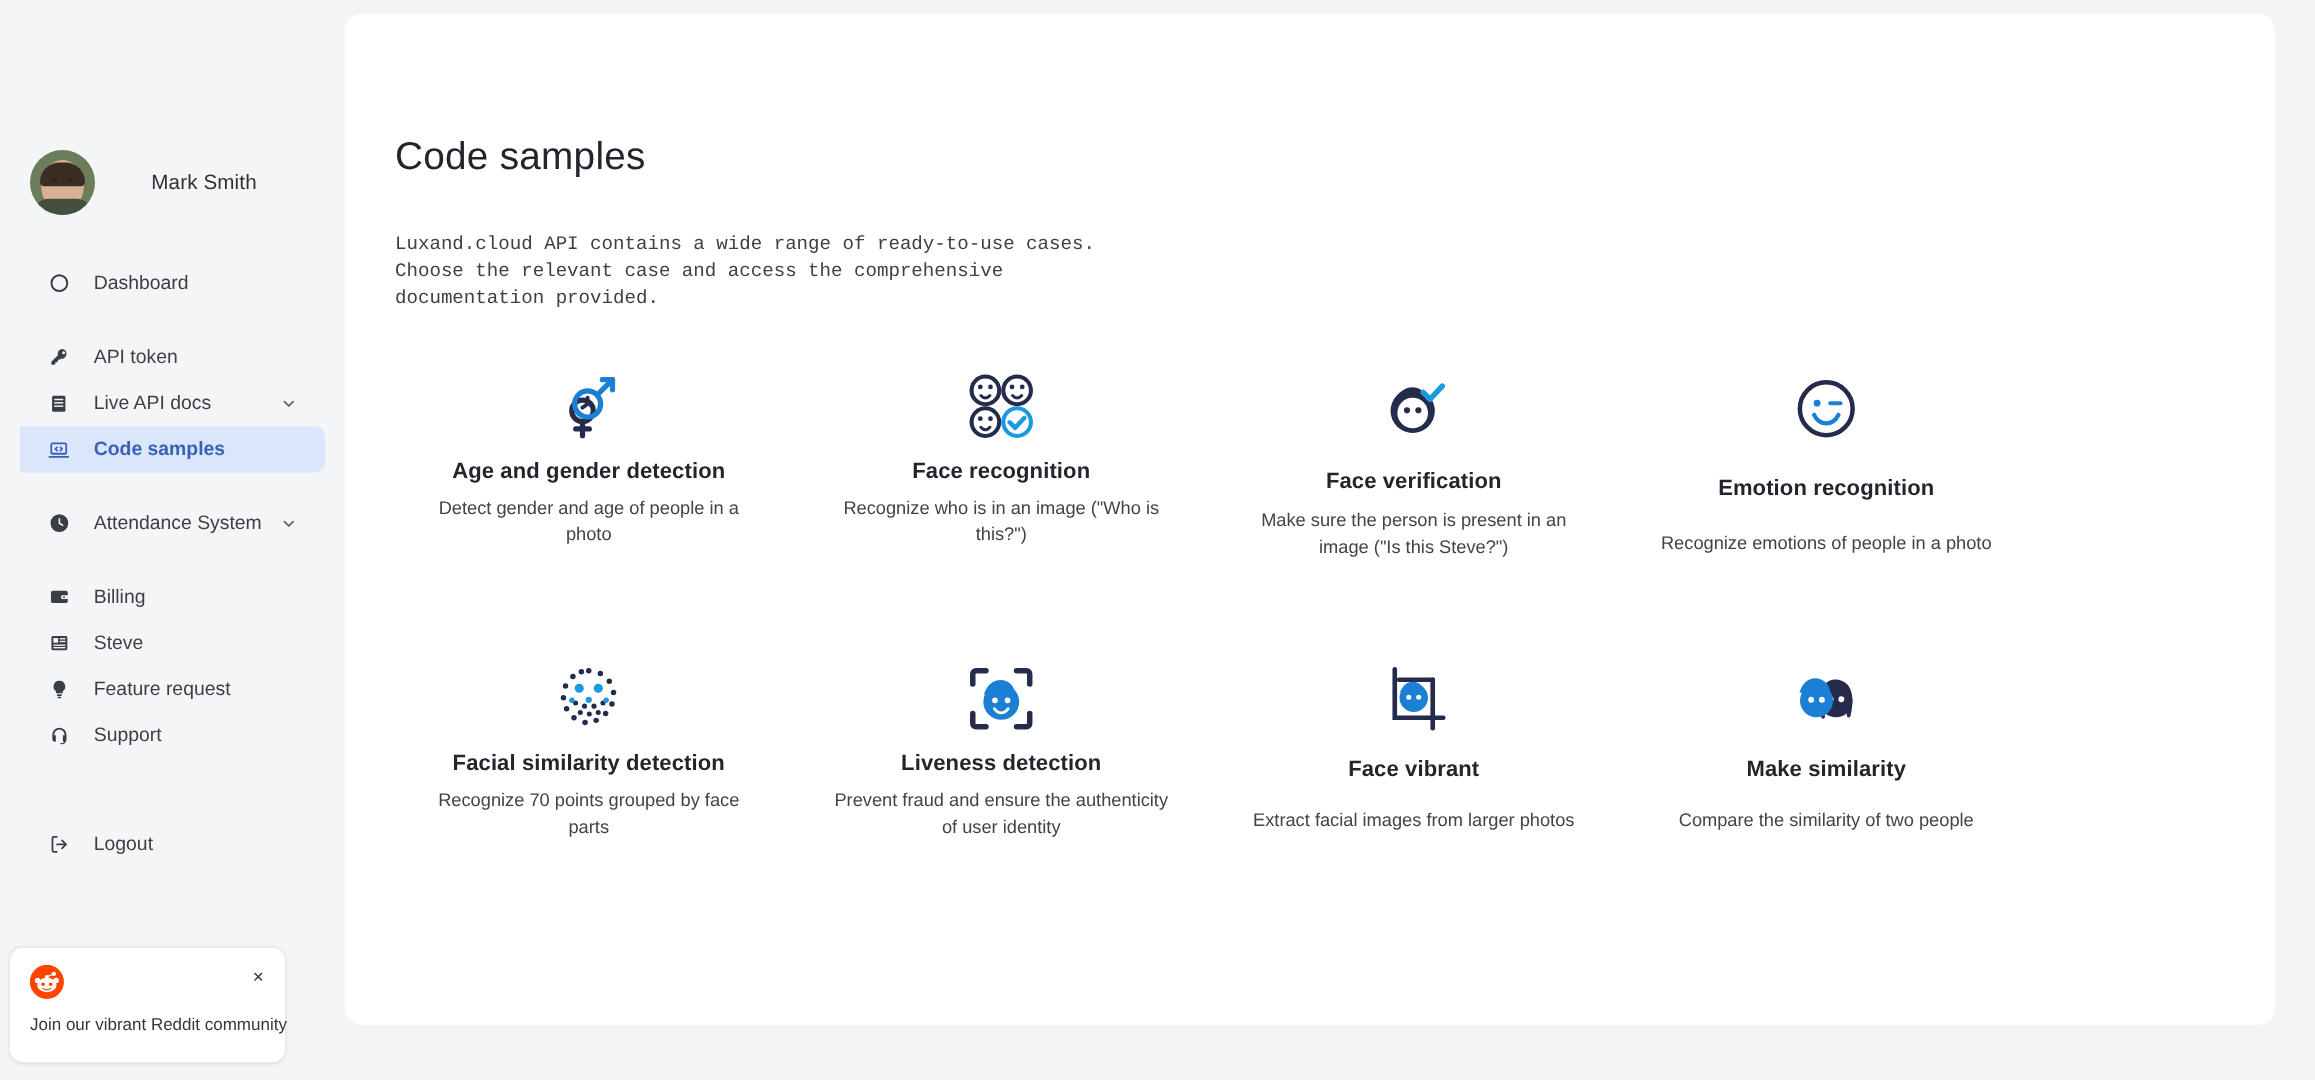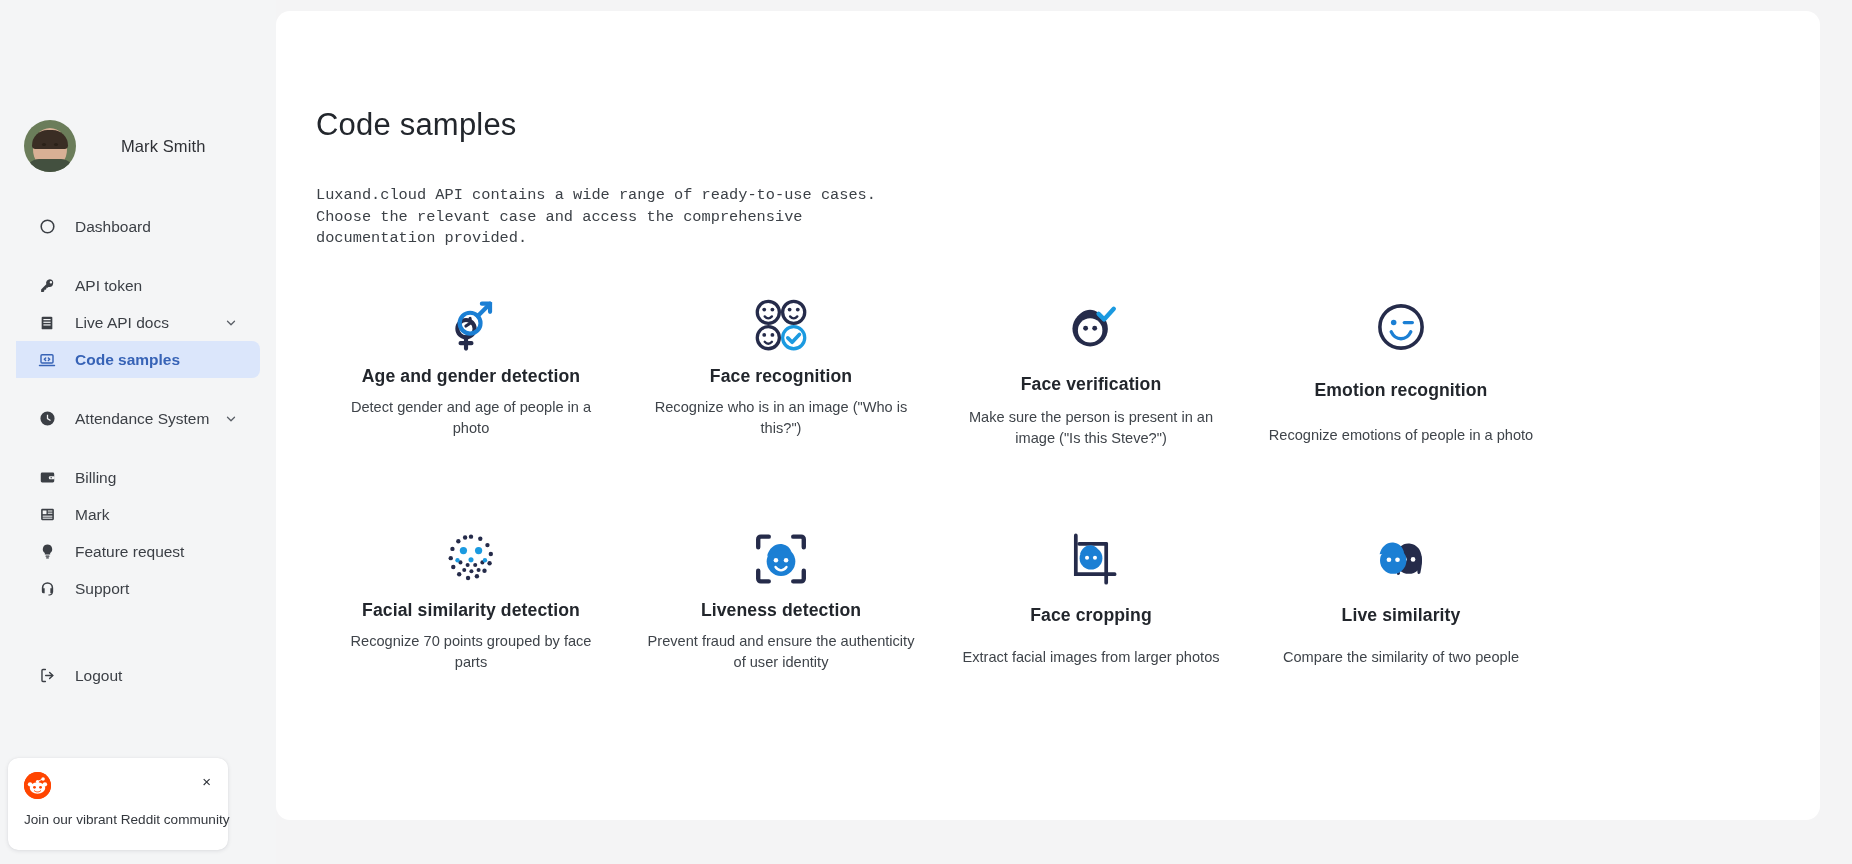--- a/index.html
+++ b/index.html
@@ -133,20 +133,21 @@
     max-width: 600px;
     font-family: Liberation Mono, monospace;
   }
 
   .grid {
     margin-top: 34px;
     display: grid;
     grid-template-columns: repeat(4, 310px);
     column-gap: 0px;
     row-gap: 0px;
+    gap: 20px;
   }
   .card {
     width: 310px;
     padding: 10px 8px 0 8px;
     display: flex; flex-direction: column; align-items: center;
     cursor: pointer;
     text-align: center;
     min-height: 200px;
   }
   .card-icon {
@@ -280,21 +281,21 @@
         <span class="ico">
           <svg width="17" height="17" viewBox="0 0 24 24" fill="currentColor">
             <rect x="3" y="4" width="18" height="16" rx="1.6"></rect>
             <rect x="5.2" y="6.3" width="5.4" height="5.2" fill="#f4f5f6"></rect>
             <rect x="12.4" y="6.3" width="6.4" height="1.5" fill="#f4f5f6"></rect>
             <rect x="12.4" y="9.4" width="6.4" height="1.5" fill="#f4f5f6"></rect>
             <rect x="5.2" y="13.6" width="13.6" height="1.5" fill="#f4f5f6"></rect>
             <rect x="5.2" y="16.4" width="13.6" height="1.5" fill="#f4f5f6"></rect>
           </svg>
         </span>
-        <span class="lbl">Mark</span>
+        <span class="lbl">Steve</span>
       </div>
 
       <div class="nav-item">
         <span class="ico">
           <svg width="17" height="17" viewBox="0 0 24 24" fill="currentColor">
             <path d="M12 2.2a6.6 6.6 0 0 0-3.8 12v2.1h7.6v-2.1A6.6 6.6 0 0 0 12 2.2z"></path>
             <rect x="9.2" y="17.6" width="5.6" height="1.8" rx=".8"></rect>
             <rect x="10" y="20.2" width="4" height="1.7" rx=".8"></rect>
           </svg>
         </span>
@@ -499,39 +500,39 @@
                 <path d="M14 4v46h46"></path>
                 <path d="M50 14H18"></path>
                 <path d="M50 60V14"></path>
               </g>
               <circle cx="32" cy="31" r="13.5" fill="#1b7fd4"></circle>
               <path d="M19 26c2.4-7.5 8.4-11.2 14.5-10 3.9.8 6.6 3.3 7.8 6.8-3-1.8-6.9-2-10.8-1.1-4.3 1-8.2 2.9-11.5 4.3z" fill="#1b7fd4"></path>
               <circle cx="27.3" cy="30.5" r="2.4" fill="#ffffff"></circle>
               <circle cx="36.7" cy="30.5" r="2.4" fill="#ffffff"></circle>
             </svg>
           </div>
-          <div class="card-title">Face cropping</div>
+          <div class="card-title">Face vibrant</div>
           <div class="card-desc">Extract facial images from larger photos</div>
         </div>
 
         <div class="card c7">
           <div class="card-icon">
             <svg width="56" height="46" viewBox="0 0 72 52" fill="none">
               <circle cx="46" cy="28" r="17" fill="#252b4a"></circle>
               <path d="M29 22c2-11 10.5-17.5 19.5-15.5C56 8 60.5 13 62 20c1.8 8 .5 17-1 23.5-.6 2.6-3.6 2.4-3.8-.3-.4-5-1.2-10.4-2.6-14-6.5 1.3-17.5 1-25.6-7.2z" fill="#252b4a"></path>
               <path d="M33 26c-2 8-2.6 14-2.2 18.6.2 2.6 3.2 2.8 3.9.2" fill="#252b4a"></path>
               <circle cx="40.5" cy="26.5" r="3" fill="#ffffff"></circle>
               <circle cx="51.5" cy="26.5" r="3" fill="#ffffff"></circle>
               <circle cx="26" cy="28" r="17" fill="#1b7fd4"></circle>
               <path d="M8.5 20C11 9.5 19 3.5 27.5 5.2c7 1.4 11.4 6.4 12.6 13.4-4.6-2.8-11-3-17.4-1.6-5.9 1.3-10.9 2.9-14.2 3z" fill="#1b7fd4"></path>
               <circle cx="20.5" cy="27" r="3" fill="#ffffff"></circle>
               <circle cx="31.5" cy="27" r="3" fill="#ffffff"></circle>
             </svg>
           </div>
-          <div class="card-title">Live similarity</div>
+          <div class="card-title">Make similarity</div>
           <div class="card-desc">Compare the similarity of two people</div>
         </div>
 
       </div>
 
     </section>
   </div>
 
 </div>
 

